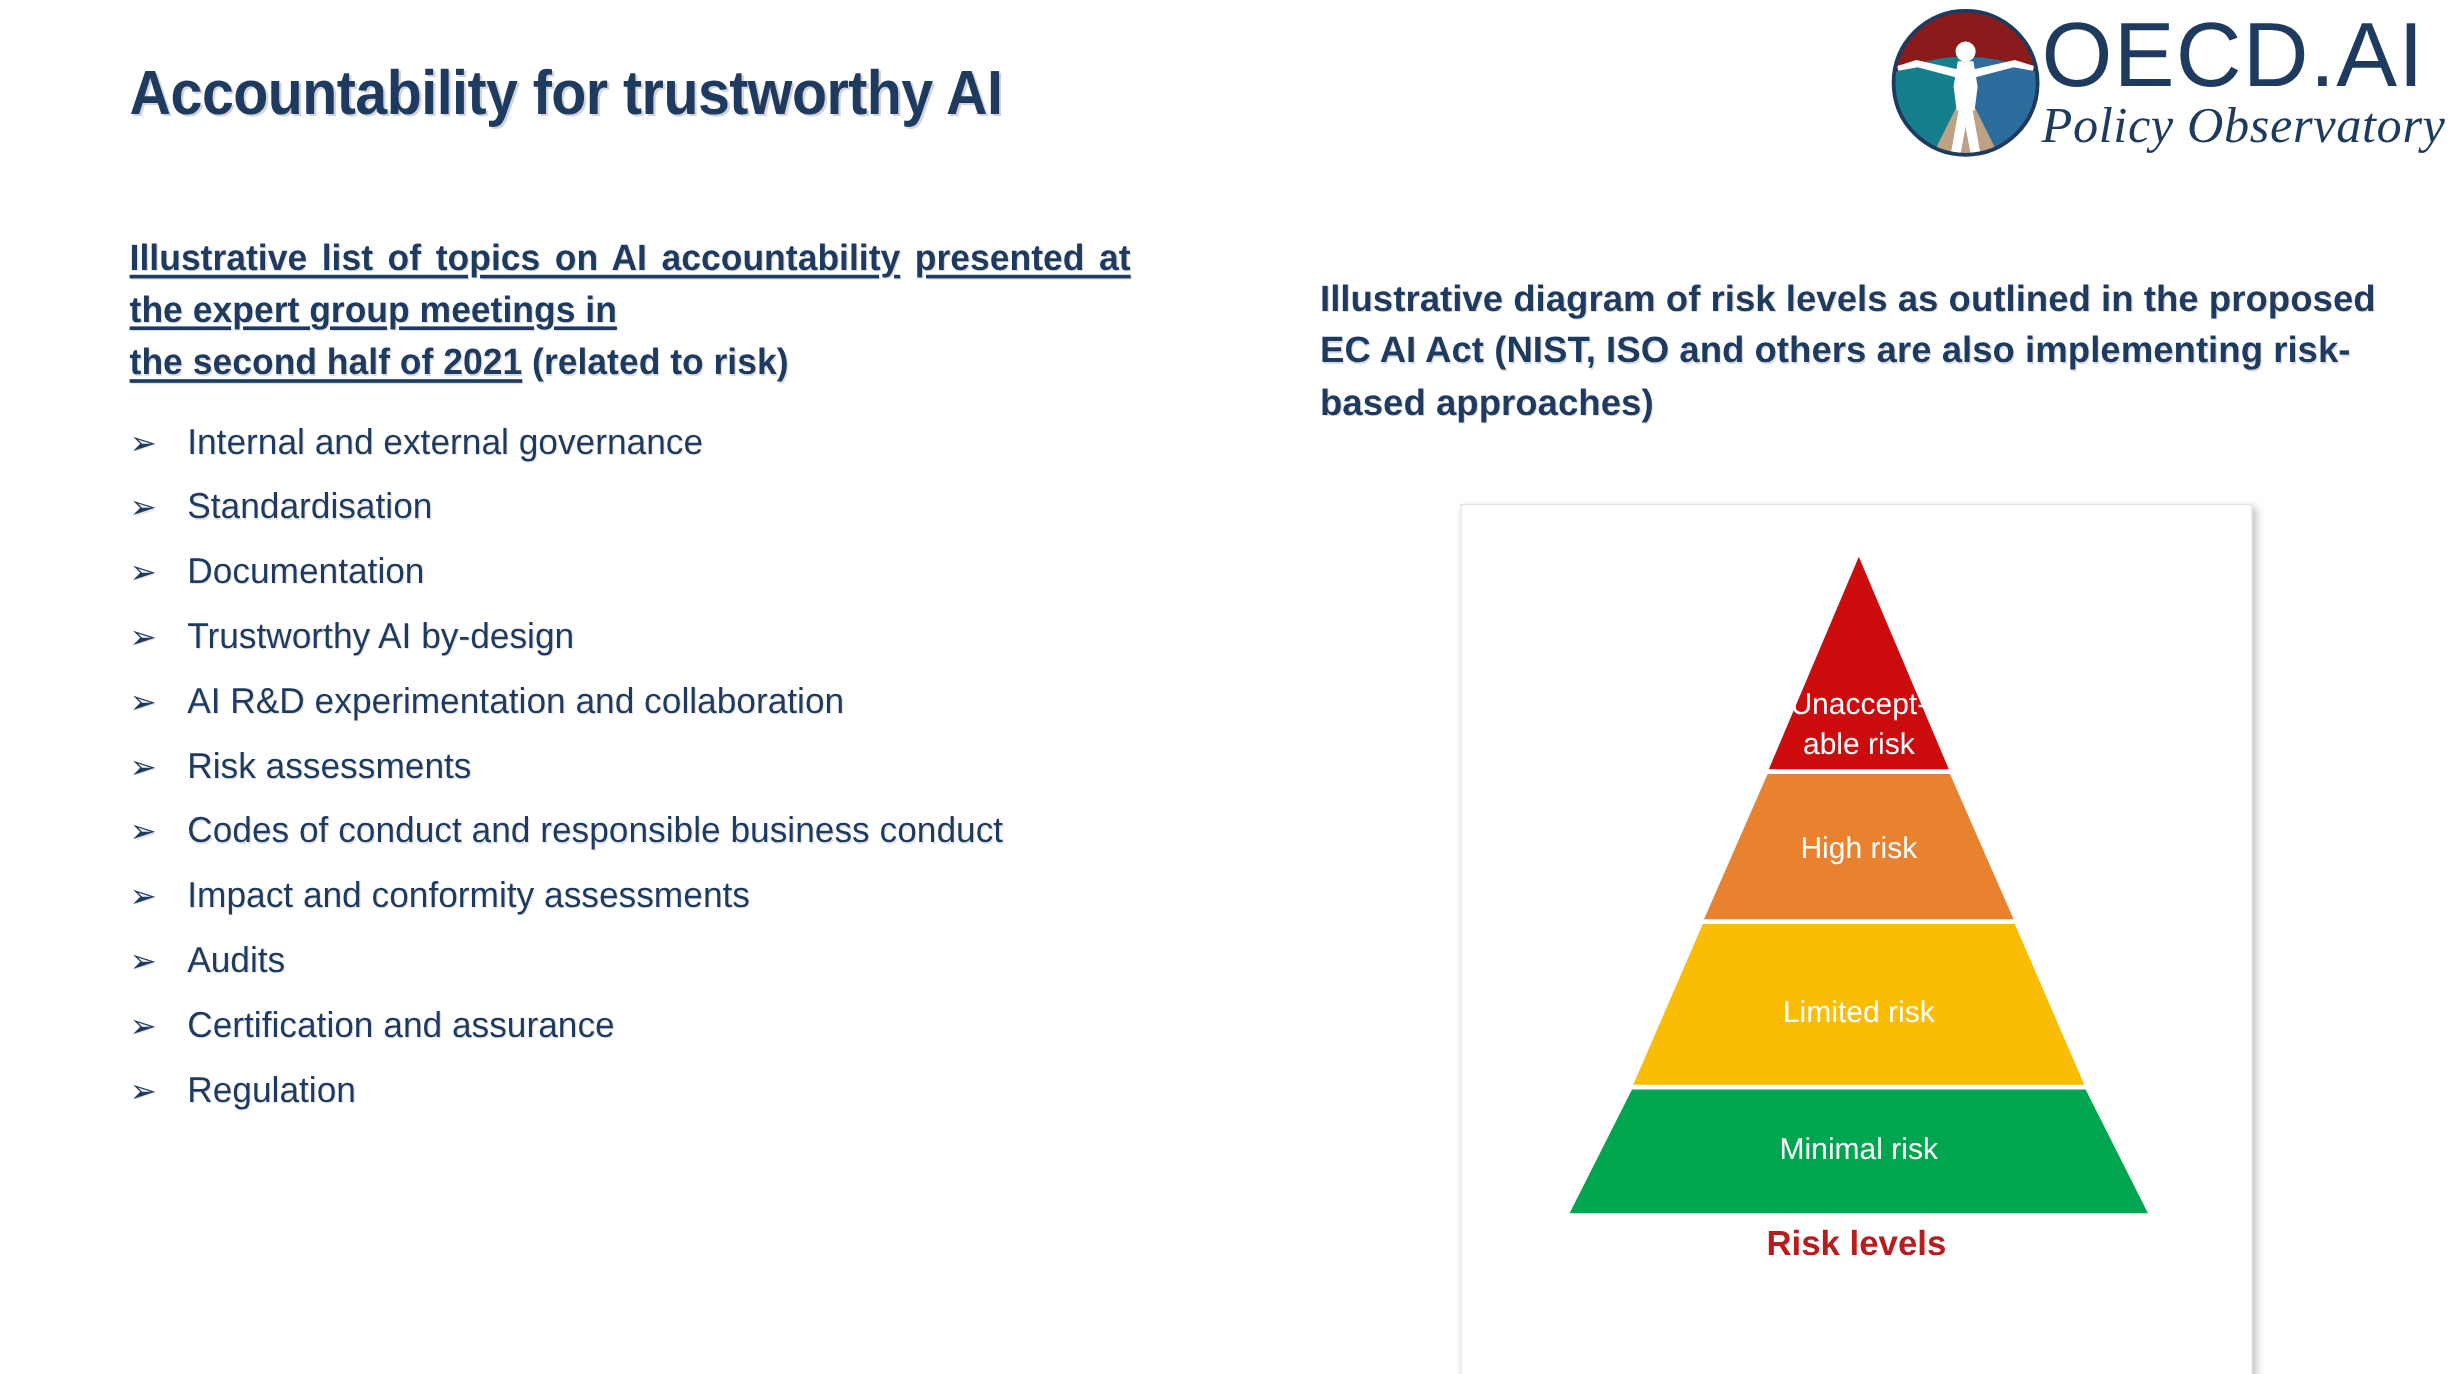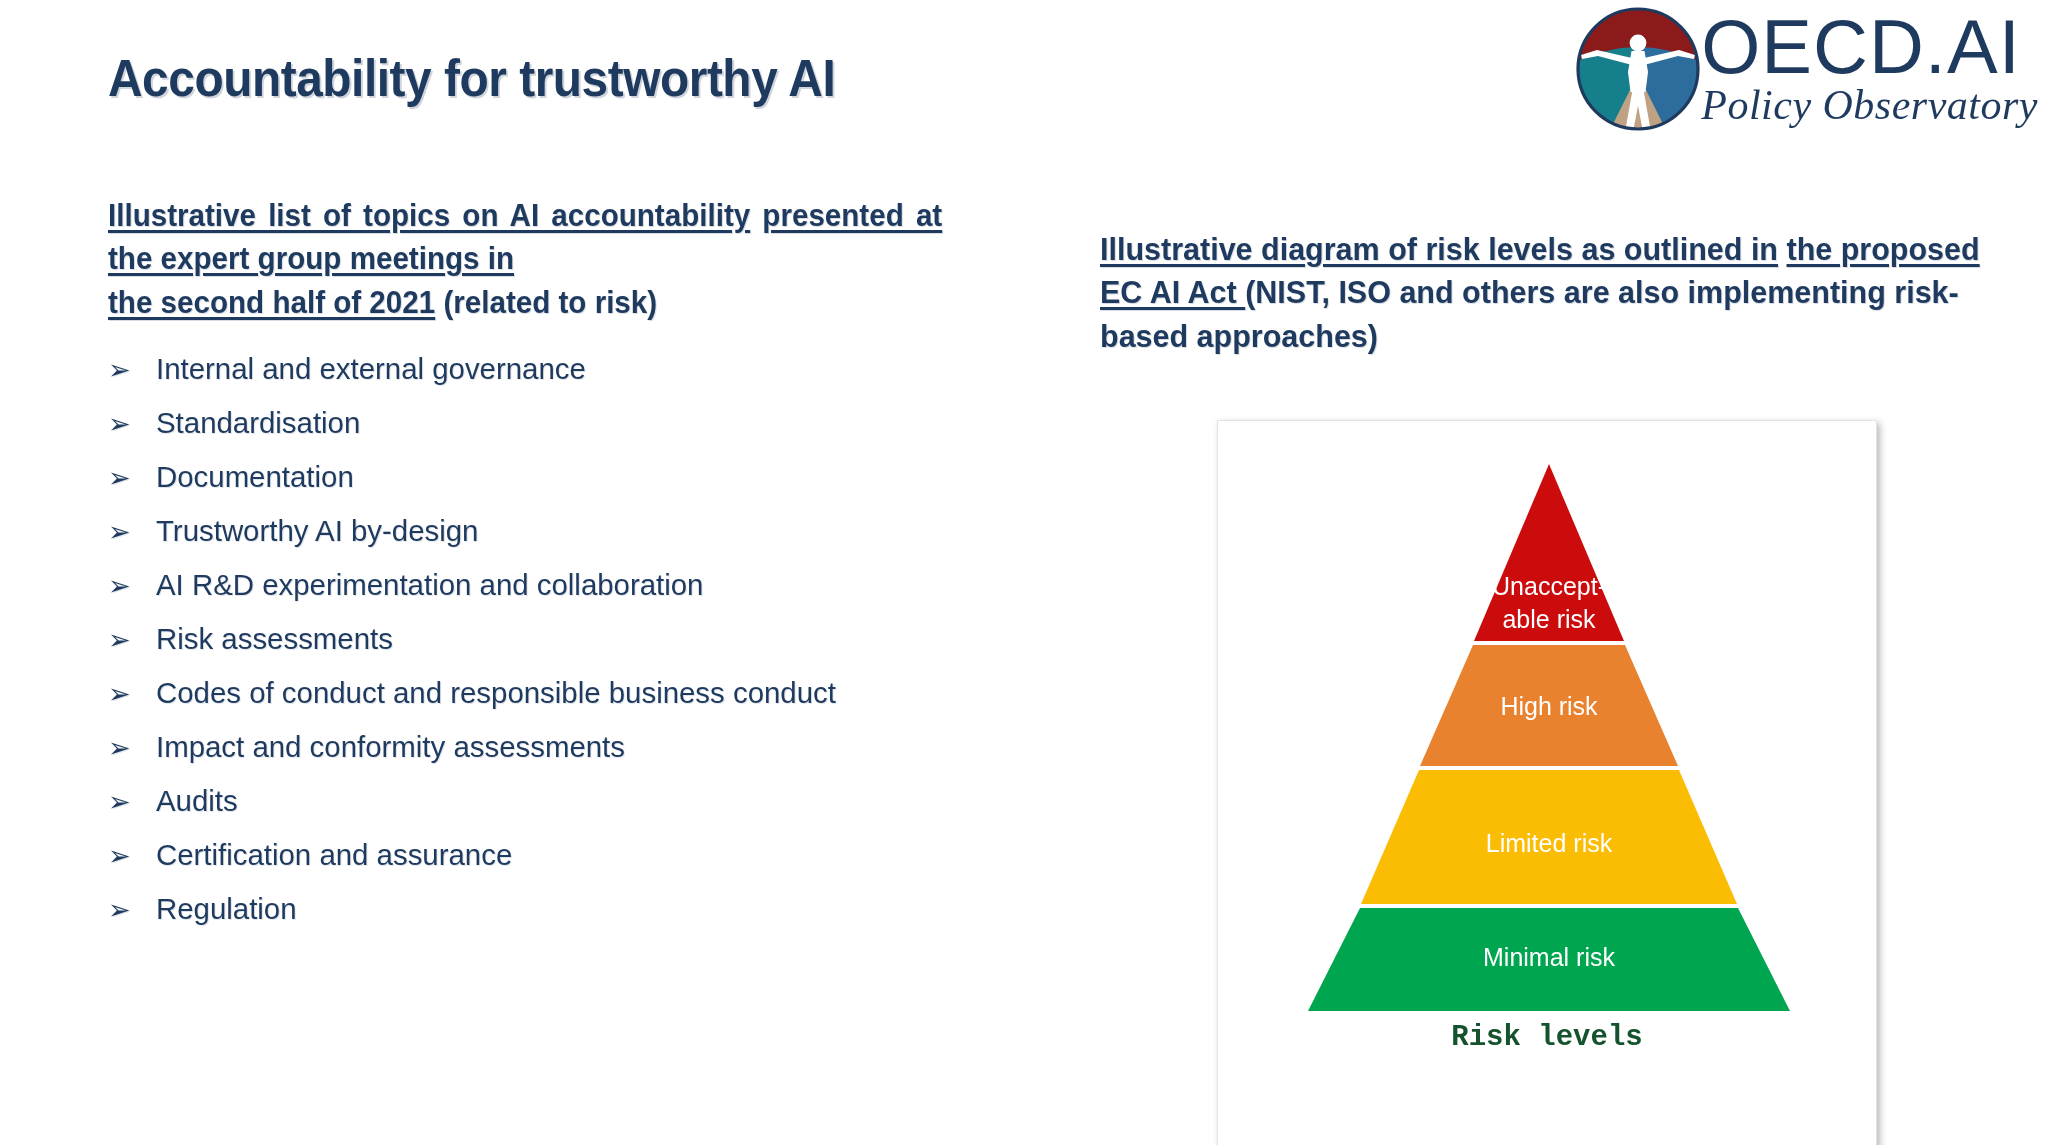--- a/index.html
+++ b/index.html
@@ -129,21 +129,20 @@
     width: 900px;
   }
   .right-heading {
     font-size: 30.5px;
     font-weight: bold;
     line-height: 1.42;
     color: #1F3A5F;
     text-shadow: 1px 1px 0 rgba(160,170,185,0.40);
   }
   .right-heading .u {
-    text-decoration: underline;
     text-underline-offset: 4px;
   }
 
   
   .pyramid-card {
     position: absolute;
     left: 1217px;
     top: 420px;
     width: 660px;
     height: 834px;
@@ -166,22 +165,22 @@
     text-anchor: middle;
   }
   .risk-caption {
     position: absolute;
     left: 0;
     right: 0;
     top: 600px;
     text-align: center;
     font-size: 29px;
     font-weight: bold;
-    color: #14532d;
-    font-family: Liberation Mono, monospace;
+    color: #b91c1c;
+    font-family: Liberation Sans, sans-serif;
   }
 </style>
 </head>
 <body>
 
 <div class="slide-title">Accountability for trustworthy AI</div>
 
 <div class="logo-wrap">
   <svg class="logo-mark" viewBox="0 0 126 126">
     <defs>

